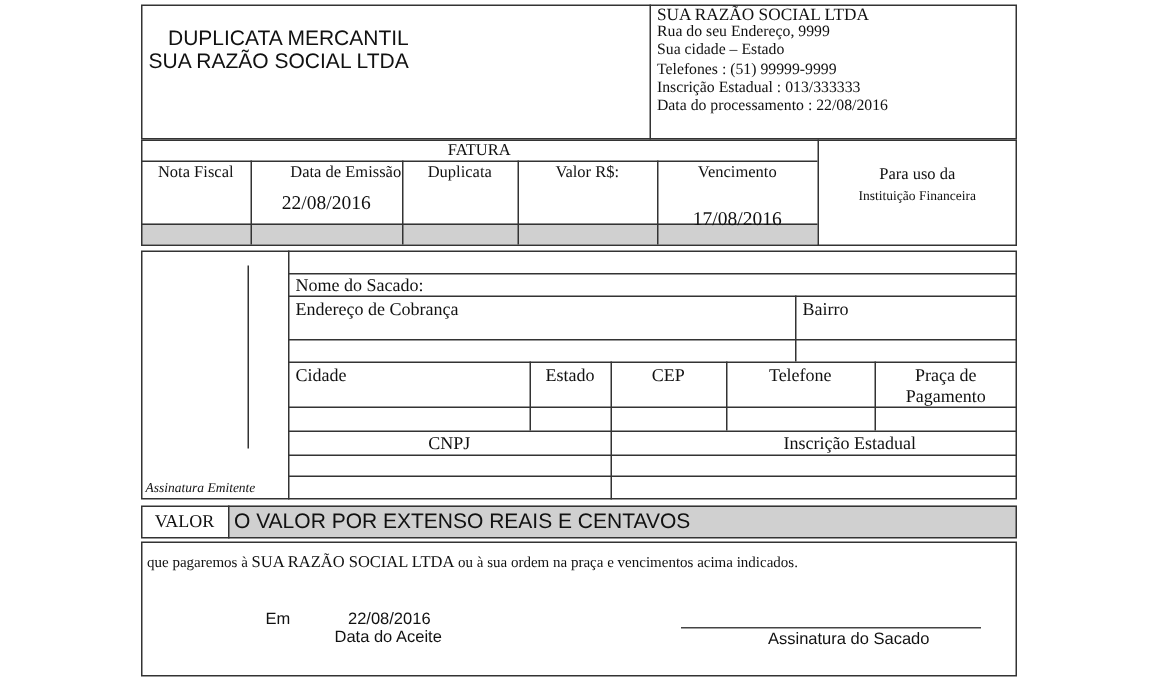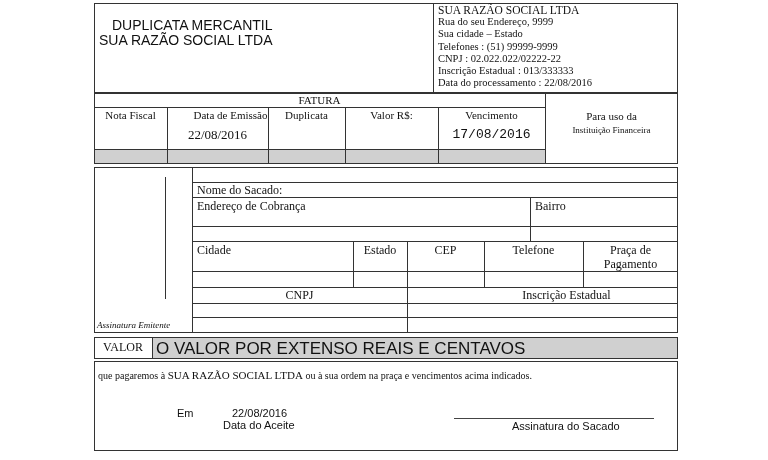--- a/index.html
+++ b/index.html
@@ -27,21 +27,20 @@
 <div class="abs sans b" style="left:99px;top:18px;font-size:14px;line-height:15px;text-align:right;">
   <div>DUPLICATA MERCANTIL</div>
   <div>SUA RAZÃO SOCIAL LTDA</div>
 </div>
 
 <div class="abs serif" style="left:438px;top:4px;font-size:10.5px;line-height:12.2px;">
   <div class="b" style="font-size:11.5px;">SUA RAZÃO SOCIAL LTDA</div>
   <div>Rua do seu Endereço, 9999</div>
   <div>Sua cidade – Estado</div>
   <div>Telefones : (51) 99999-9999</div>
-  <div>CNPJ : 02.022.022/02222-22</div>
   <div>Inscrição Estadual : 013/333333</div>
   <div>Data do processamento : 22/08/2016</div>
 </div>
 
 <div class="gray" style="left:94px;top:149px;width:451px;height:14px;"></div>
 <div class="box" style="left:94px;top:93px;width:584px;height:71px;"></div>
 <div class="hl" style="left:94px;top:107px;width:451px;"></div>
 <div class="hl" style="left:94px;top:149px;width:451px;"></div>
 <div class="vl" style="left:167px;top:107px;height:56px;"></div>
 <div class="vl" style="left:268px;top:107px;height:56px;"></div>
@@ -50,21 +49,21 @@
 <div class="vl" style="left:545px;top:93px;height:71px;"></div>
 
 <div class="abs serif c t11" style="left:94px;top:94px;width:451px;">FATURA</div>
 
 <div class="abs serif b c t11" style="left:94px;top:109px;width:73px;">Nota Fiscal</div>
 <div class="abs serif b c t11" style="left:167px;top:109px;width:101px;padding-left:26px;">Data de Emissão</div>
 <div class="abs serif c t13" style="left:167px;top:127px;width:101px;">22/08/2016</div>
 <div class="abs serif b c t11" style="left:268px;top:109px;width:77px;">Duplicata</div>
 <div class="abs serif b c t11" style="left:345px;top:109px;width:93px;">Valor R$:</div>
 <div class="abs serif b c t11" style="left:438px;top:109px;width:107px;">Vencimento</div>
-<div class="abs serif c t13" style="left:438px;top:127px;width:107px;font-family:Liberation Mono, monospace;">17/08/2016</div>
+<div class="abs serif c t13" style="left:438px;top:138px;width:107px;">17/08/2016</div>
 
 <div class="abs serif c" style="left:545px;top:110px;width:133px;">
   <div class="t11">Para uso da</div>
   <div class="t9" style="margin-top:3px;">Instituição Financeira</div>
 </div>
 
 <div class="box" style="left:94px;top:167px;width:584px;height:166px;"></div>
 <div class="vl" style="left:192px;top:167px;height:166px;"></div>
 <div class="vl" style="left:165px;top:177px;height:122px;"></div>
 <div class="abs serif t9" style="left:97px;top:320px;font-style:italic;">Assinatura Emitente</div>
@@ -95,21 +94,21 @@
   <div>Praça de</div>
   <div>Pagamento</div>
 </div>
 <div class="abs serif b t12 c" style="left:192px;top:288px;width:215px;">CNPJ</div>
 <div class="abs serif b t12 c" style="left:407px;top:288px;width:319px;">Inscrição Estadual</div>
 
 <div class="gray" style="left:152px;top:337px;width:526px;height:21px;"></div>
 <div class="box" style="left:94px;top:337px;width:584px;height:22px;"></div>
 <div class="vl" style="left:152px;top:337px;height:22px;"></div>
 <div class="abs serif b t12 c" style="left:94px;top:340px;width:58px;">VALOR</div>
-<div class="abs sans" style="left:156px;top:339px;font-size:17px;">O VALOR POR EXTENSO REAIS E CENTAVOS</div>
+<div class="abs sans" style="left:156px;top:339px;font-size:14px;">O VALOR POR EXTENSO REAIS E CENTAVOS</div>
 
 <div class="box" style="left:94px;top:361px;width:584px;height:90px;"></div>
 <div class="abs serif" style="left:98px;top:369px;font-size:10px;line-height:13px;white-space:nowrap;">
   <div><span>que pagaremos à </span><span class="b" style="font-size:11px;">SUA RAZÃO SOCIAL LTDA</span><span> ou à sua ordem na praça e vencimentos acima indicados.</span></div>
 </div>
 
 <div class="abs sans t11" style="left:177px;top:407px;">Em</div>
 <div class="abs sans t11" style="left:232px;top:407px;">22/08/2016</div>
 <div class="abs sans t11" style="left:223px;top:419px;">Data do Aceite</div>
 

